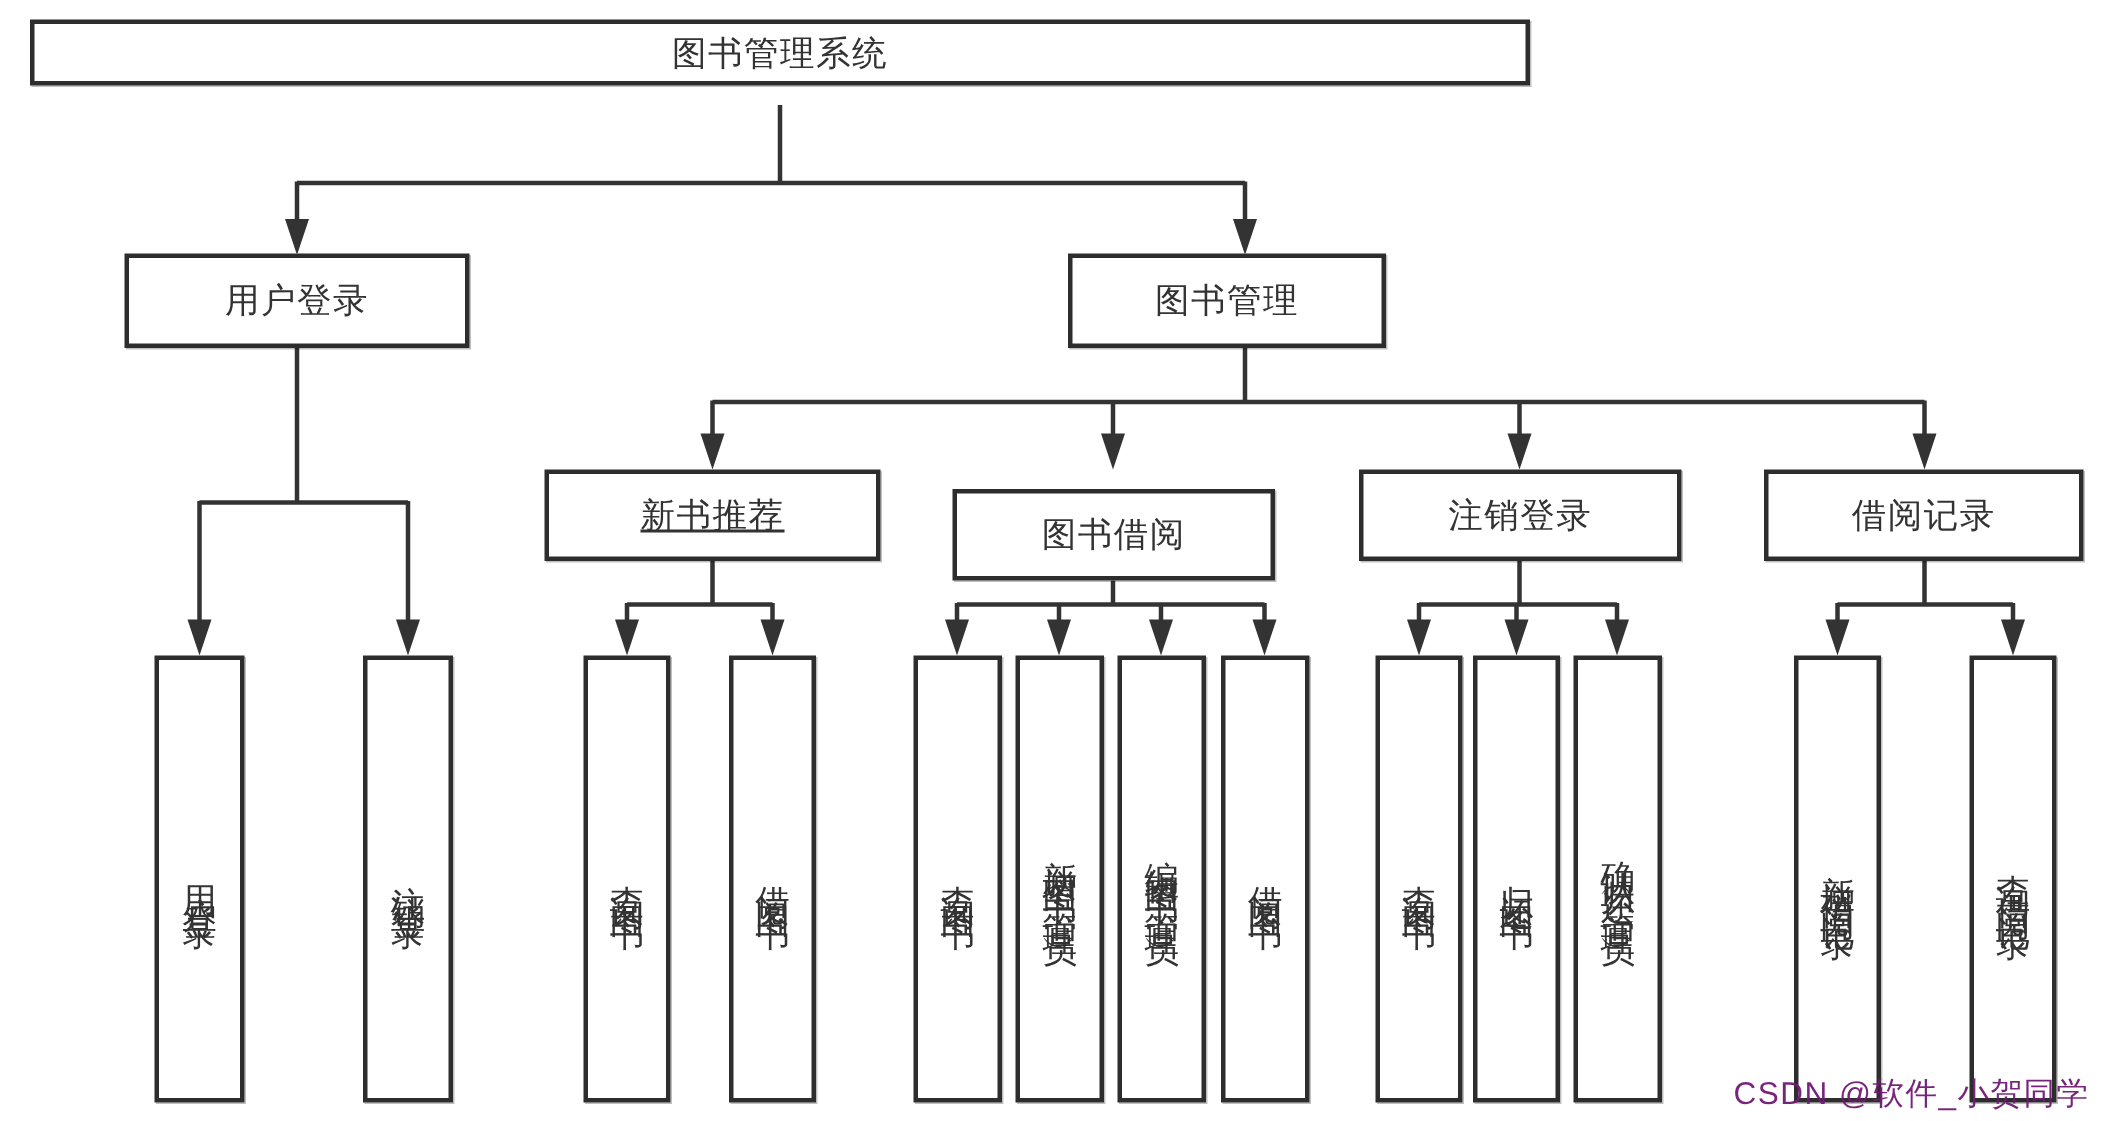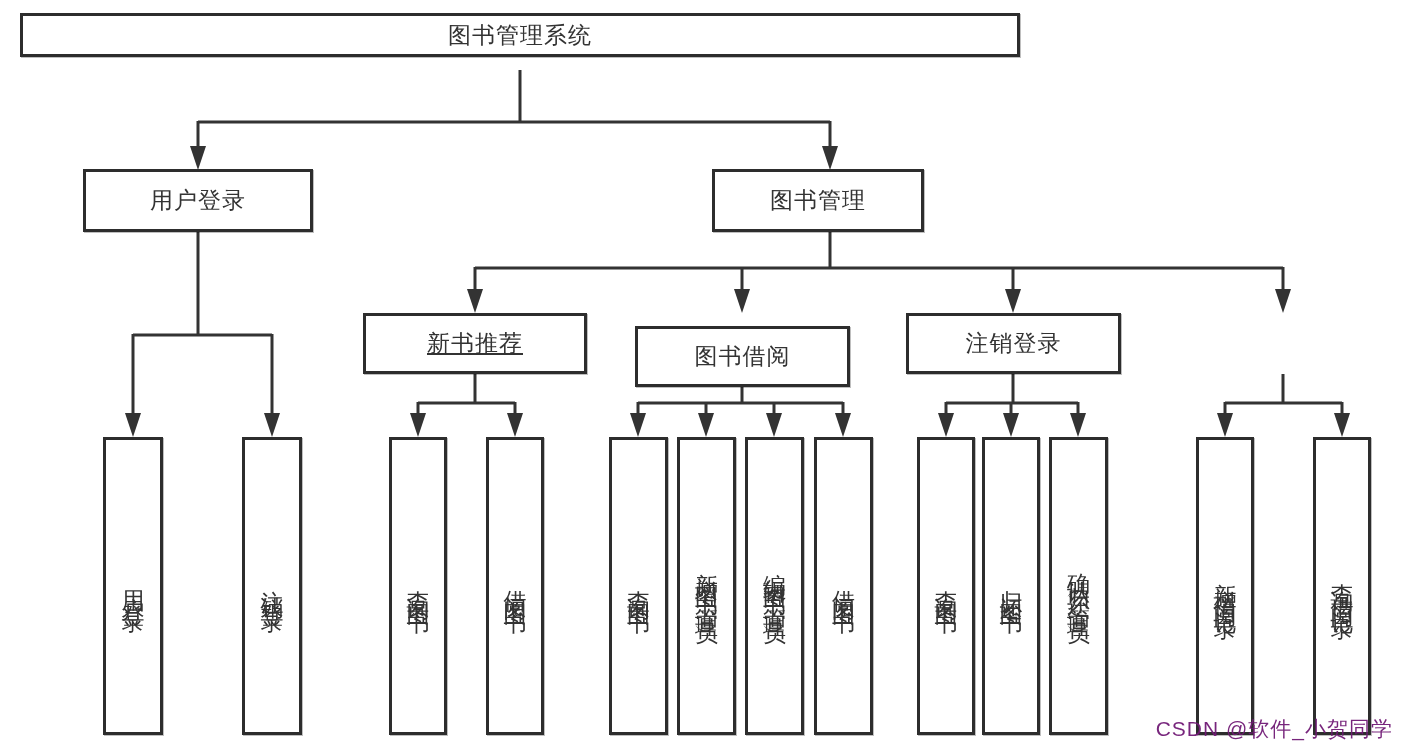--- a/index.html
+++ b/index.html
@@ -138,20 +138,23 @@
 
   <div class="node" style="left:363px; top:313px; width:224px; height:61px;text-decoration:underline;">
     <span class="h-label">新书推荐</span>
   </div>
   <div class="node" style="left:635px; top:326px; width:215px; height:61px;">
     <span class="h-label">图书借阅</span>
   </div>
   <div class="node" style="left:906px; top:313px; width:215px; height:61px;">
     <span class="h-label">注销登录</span>
   </div>
+  <div class="node" style="left:1176px; top:313px; width:213px; height:61px;">
+    <span class="h-label">借阅记录</span>
+  </div>
 
   <div class="node" style="left:103px; top:437px; width:60px; height:298px;">
     <span class="v-label">用户登录</span>
   </div>
   <div class="node" style="left:242px; top:437px; width:60px; height:298px;">
     <span class="v-label">注销登录</span>
   </div>
 
   <div class="node" style="left:389px; top:437px; width:58px; height:298px;">
     <span class="v-label">查询图书</span>

